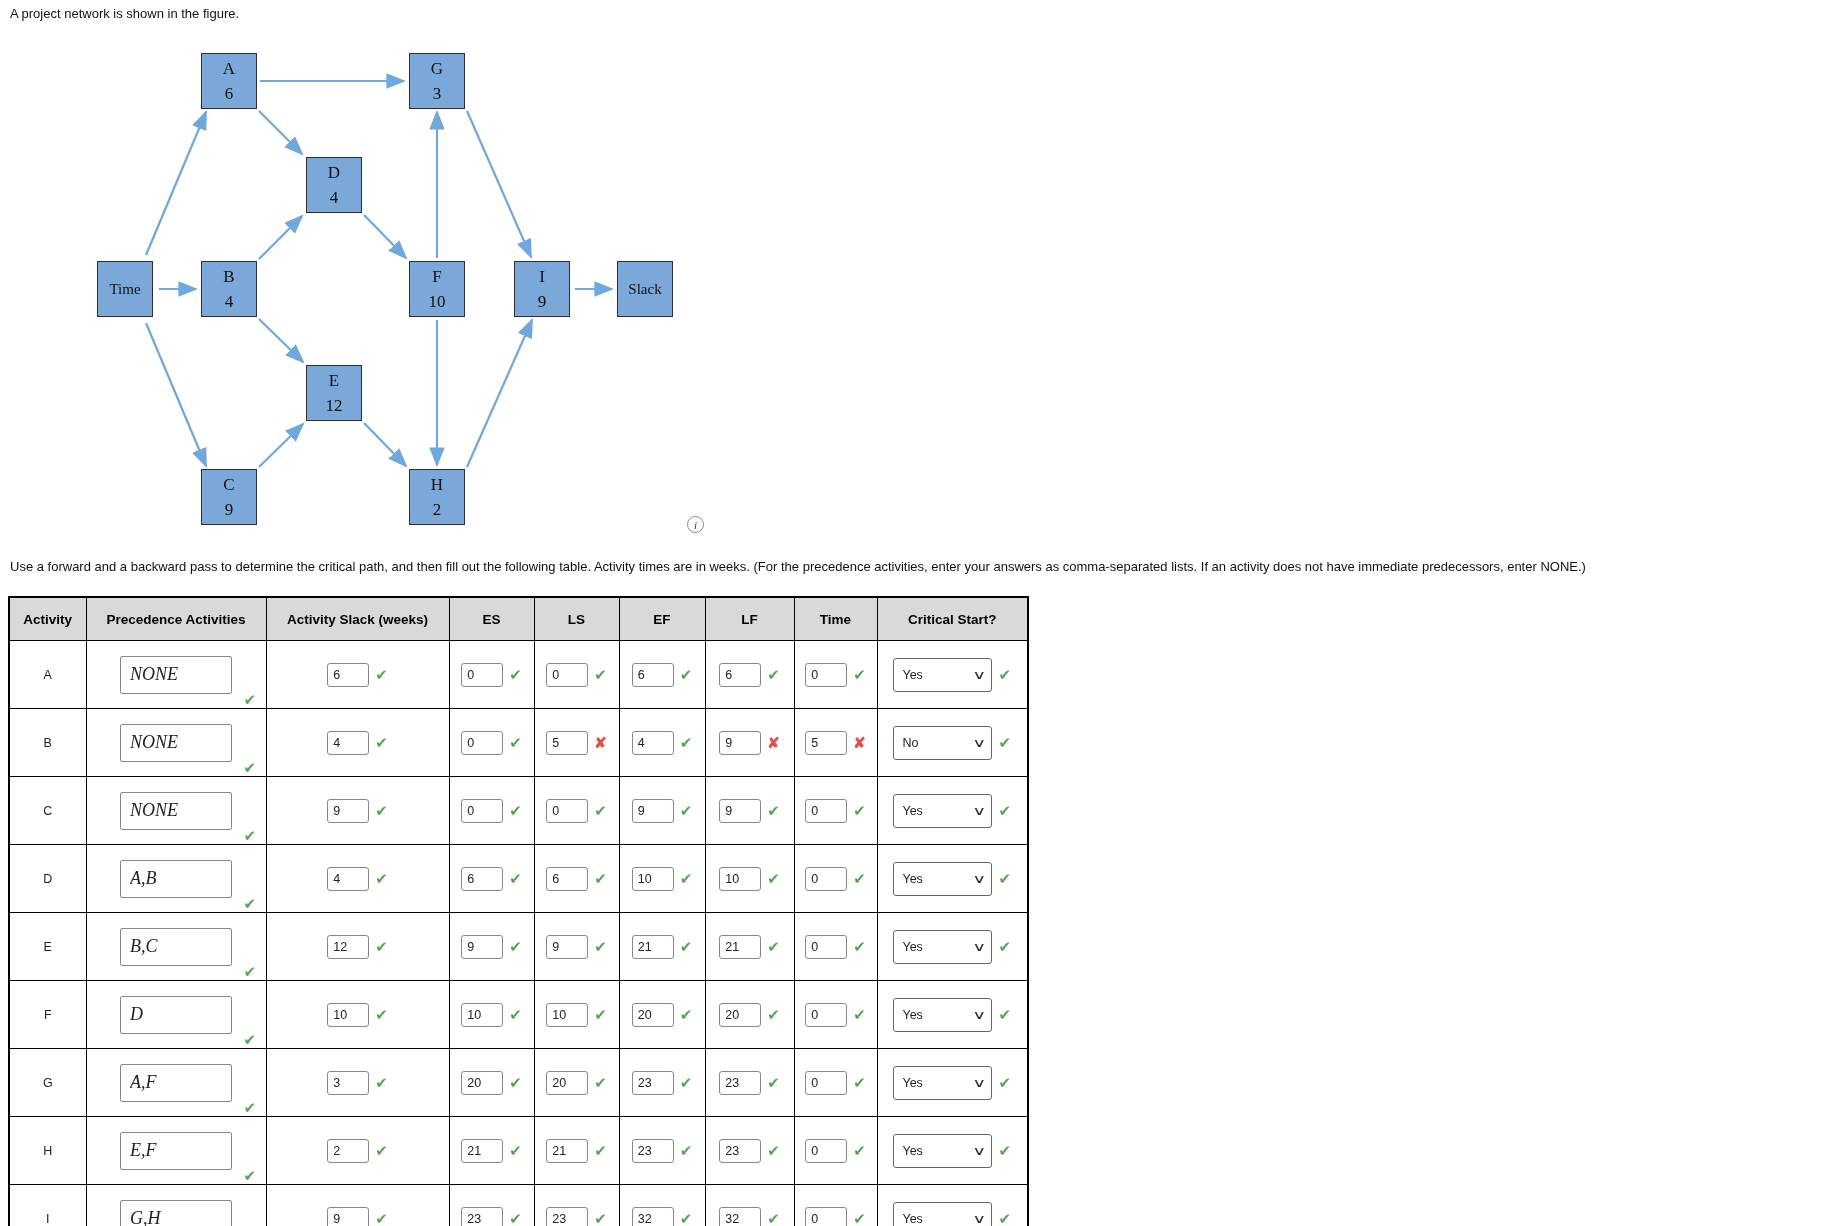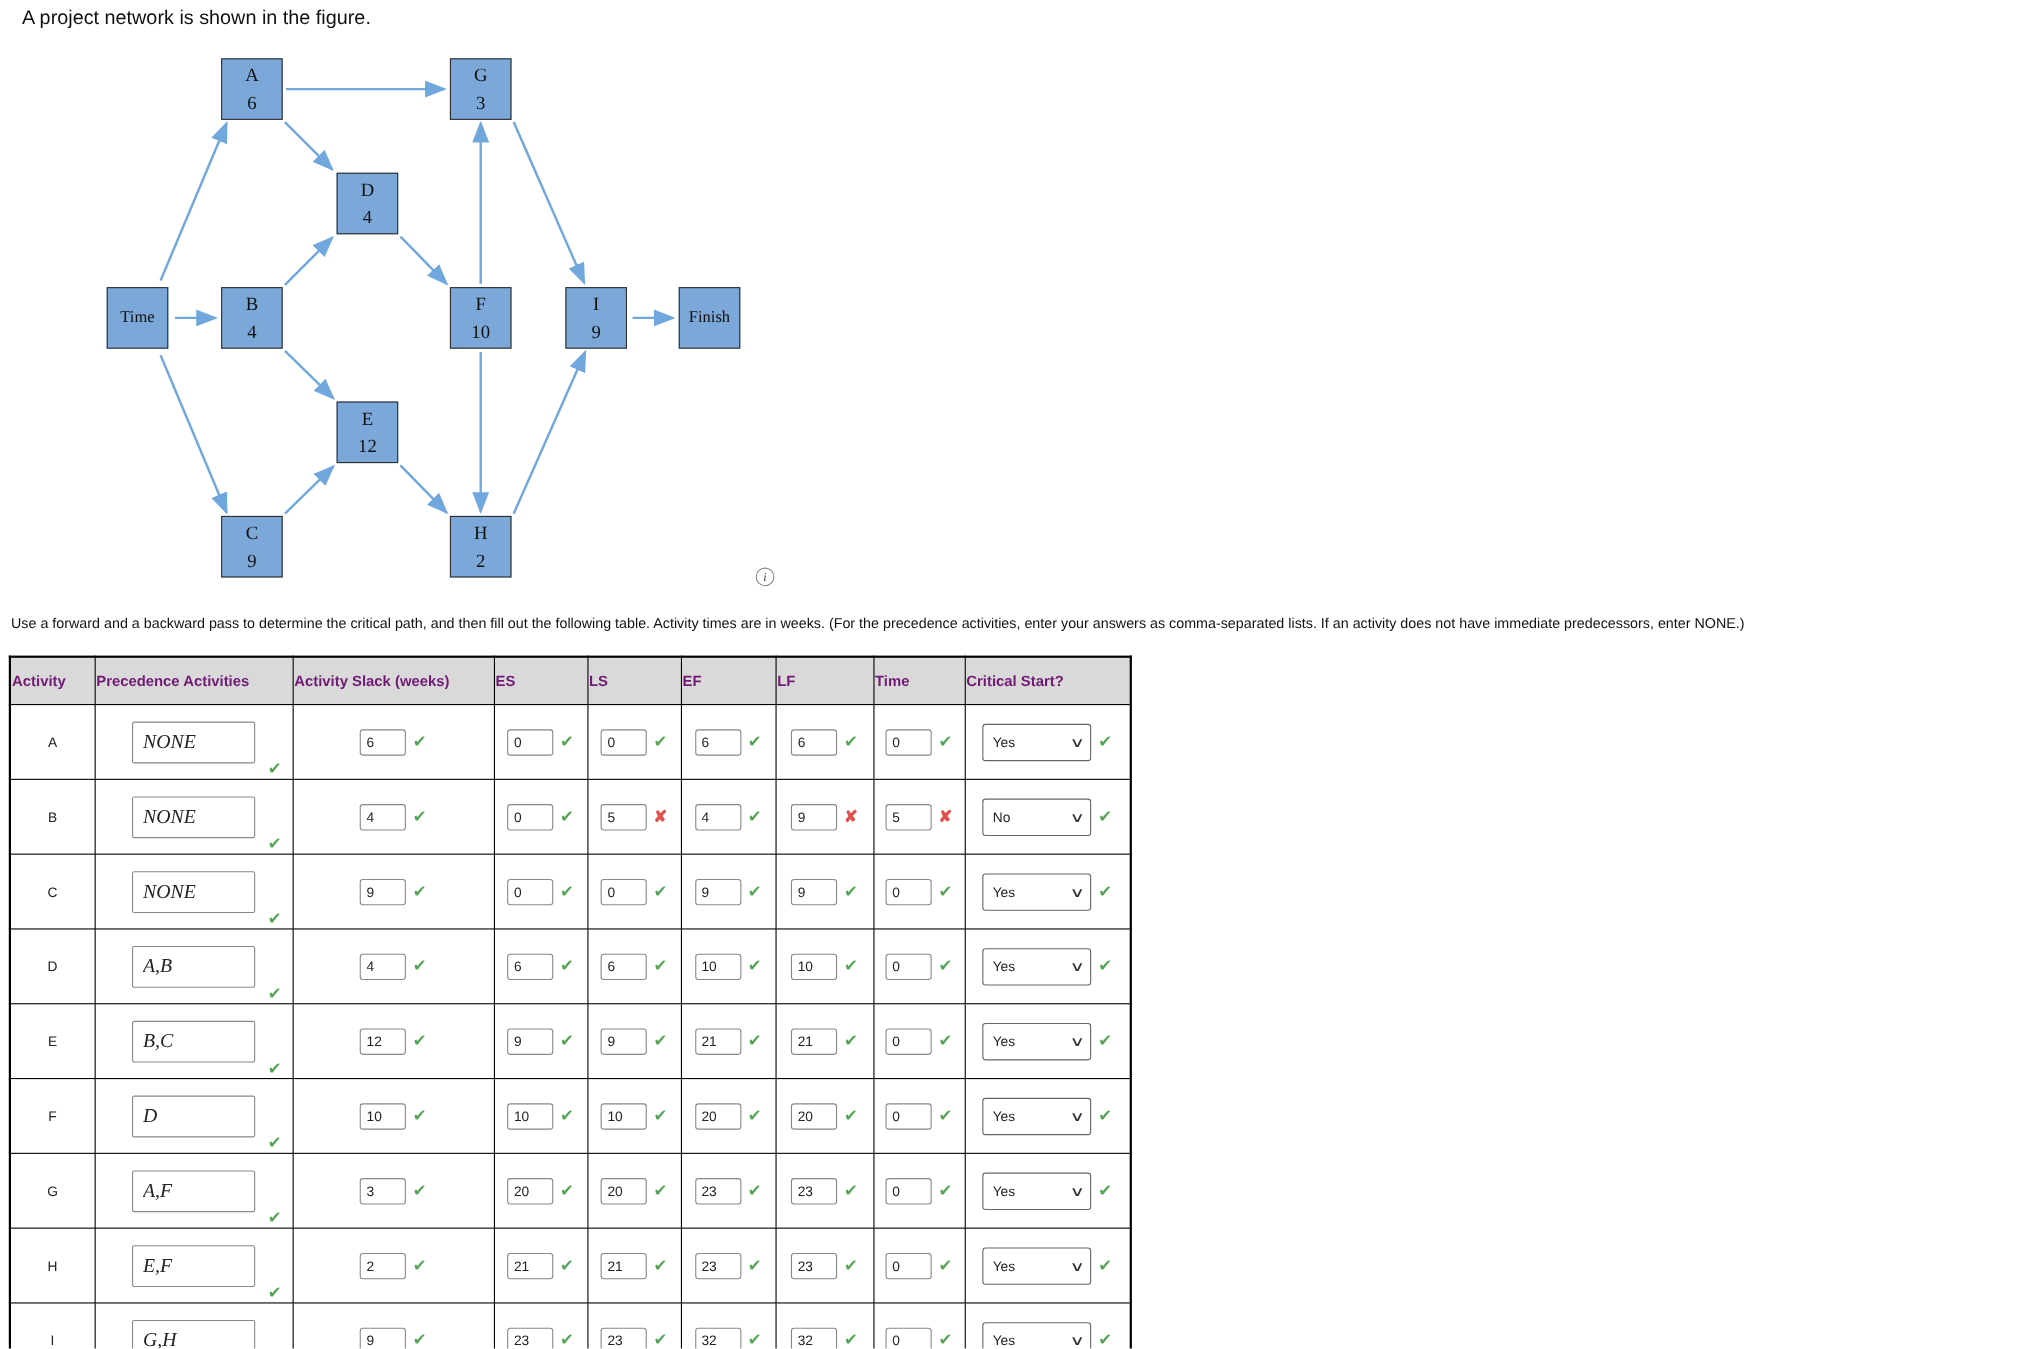--- a/index.html
+++ b/index.html
@@ -1,33 +1,33 @@
 <!DOCTYPE html>
 <html><head>
 <meta charset="utf-8">
 <style>
   html,body{margin:0;padding:0}
   body{width:1840px;height:1226px;position:relative;background:#fff;overflow:hidden;
        font-family:"Liberation Sans",sans-serif;color:#111}
-  .intro{position:absolute;left:20px;top:6px;font-size:18px}
+  .intro{position:absolute;left:10px;top:6px;font-size:13px}
   .instructions{position:absolute;left:10px;top:559px;font-size:13px;white-space:nowrap}
   .network{position:absolute;left:0;top:0;width:720px;height:548px}
   .network svg{position:absolute;left:0;top:0}
   .network line{stroke:#70a7dc;stroke-width:2.2}
   .node{position:absolute;width:56px;height:56px;background:#7BA8D8;border:1.4px solid #2e2e2e;
         box-sizing:border-box;display:flex;flex-direction:column;align-items:center;justify-content:center;
         font-family:"Liberation Serif",serif;font-size:17px;color:#101010;line-height:1.5}
   .node.plain{font-size:15px}
   .info{position:absolute;left:687px;top:516px;width:15px;height:15px;border:1px solid #8a8a8a;
         border-radius:50%;display:flex;align-items:center;justify-content:center;
         font-family:"Liberation Serif",serif;font-style:italic;font-size:11px;color:#333;cursor:pointer}
   table.answer{position:absolute;left:8px;top:596px;border-collapse:collapse;table-layout:fixed;
         border:2px solid #000;background:#fff}
   .answer th,.answer td{border:1px solid #000}
-  .answer th{background:#d9d9d9;height:40px;font-size:13.5px;font-weight:bold;text-align:left;color:#701a75}
+  .answer th{background:#d9d9d9;height:40px;font-size:13.5px;font-weight:bold;text-align:center;color:#000000}
   .answer td{height:65px;text-align:center;vertical-align:middle;font-size:12.5px;color:#222}
   .cellflex{display:flex;align-items:center;justify-content:center;gap:6px}
   .predwrap{position:relative;display:inline-block}
   .pred-input{width:112px;height:38px;border:1px solid #888;border-radius:2px;background:#fff;
         font-family:"Liberation Serif",serif;font-style:italic;font-size:18px;padding:0 9px;
         color:#222;box-sizing:border-box}
   .predmark{position:absolute;right:-24px;bottom:-13px}
   .num-input{width:42px;height:24px;border:1px solid #888;border-radius:3px;background:#fff;
         font-size:12.5px;padding:0 5px;color:#222;box-sizing:border-box;font-family:"Liberation Sans",sans-serif}
   .mark{font-size:15px;line-height:1}
@@ -99,21 +99,21 @@
     </div>
   <div class="node" style="left:409px;top:469px">
       <span>H</span>
       <span>2</span>
     </div>
   <div class="node" style="left:514px;top:261px">
       <span>I</span>
       <span>9</span>
     </div>
   <div class="node plain" style="left:617px;top:261px">
-      <span>Finish</span>
+      <span>Slack</span>
     </div>
 </div>
 
 <div class="info">
     <span>i</span>
   </div>
 
 <div class="instructions">Use a forward and a backward pass to determine the critical path, and then fill out the following table. Activity times are in weeks. (For the precedence activities, enter your answers as comma-separated lists. If an activity does not have immediate predecessors, enter NONE.)</div>
 
 <table class="answer">

